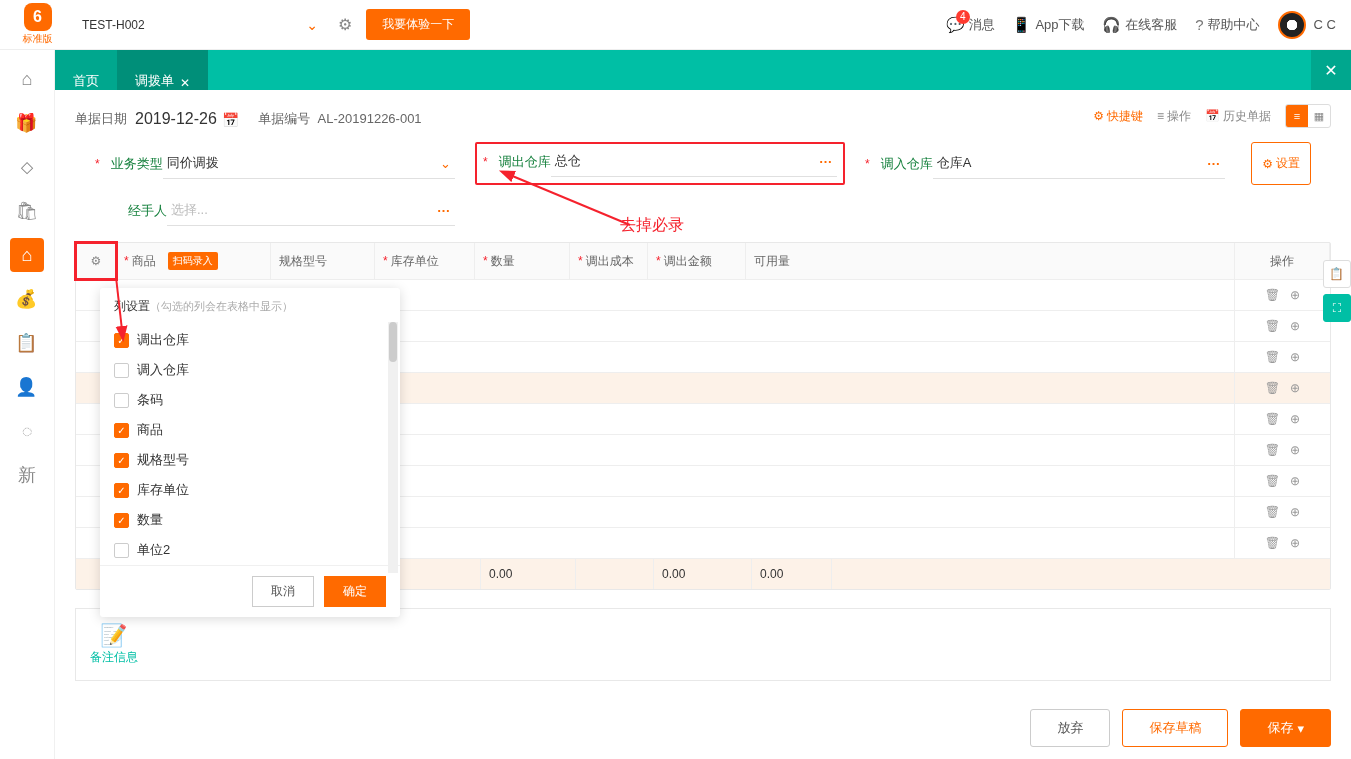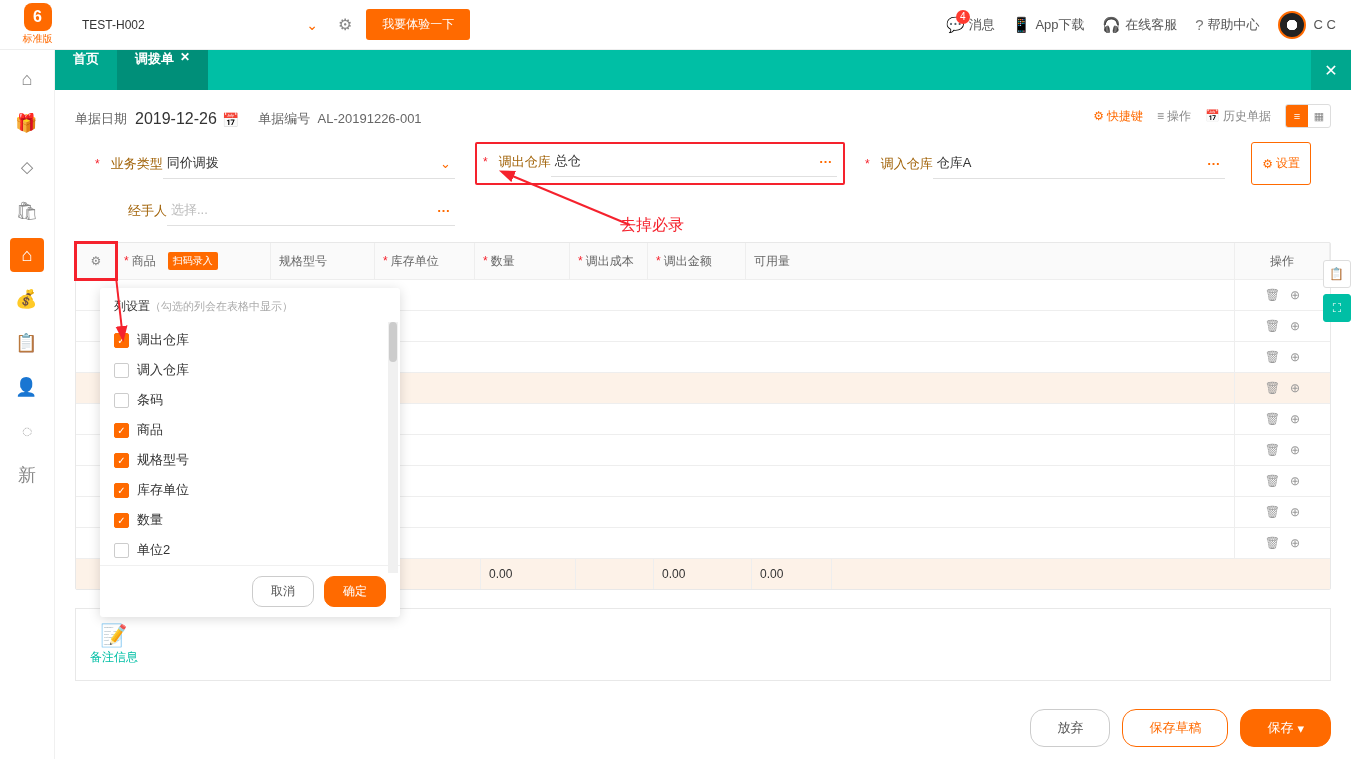--- a/index.html
+++ b/index.html
@@ -14,41 +14,41 @@
 .trial-btn{background:#ff6a00;color:#fff;border:none;padding:7px 16px;border-radius:3px;margin-left:14px;cursor:pointer;font-size:12px;}
 .spacer{flex:1;}
 .hdr-item{display:flex;align-items:center;margin-left:18px;color:#555;cursor:pointer;position:relative;font-size:13px;}
 .hdr-item .ico{margin-right:4px;font-size:15px;color:#777;}
 .badge{position:absolute;top:-6px;left:10px;background:#ff3b30;color:#fff;border-radius:8px;font-size:10px;padding:0 4px;line-height:14px;}
 .avatar{width:28px;height:28px;border-radius:50%;background:radial-gradient(circle,#fff 30%,#222 32%);border:2px solid #ff6a00;}
 .left-rail{position:absolute;left:0;top:50px;width:55px;background:#fff;border-right:1px solid #f0f0f0;height:calc(100% - 50px);display:flex;flex-direction:column;align-items:center;padding-top:12px;}
 .rail-item{width:34px;height:34px;display:flex;align-items:center;justify-content:center;margin-bottom:10px;color:#888;cursor:pointer;border-radius:4px;font-size:18px;}
 .rail-item.active{background:#ff6a00;color:#fff;}
 .tabs-bar{position:absolute;left:55px;top:50px;right:0;height:40px;background:#00bfa5;display:flex;align-items:center;}
-.tab{padding:0 18px;height:40px;display:flex;align-items:flex-start;color:#fff;cursor:pointer;font-size:13px;font-weight:bold;}
+.tab{padding:0 18px;height:40px;display:flex;align-items:flex-end;color:#fff;cursor:pointer;font-size:13px;}
 .tab.home{background:#00a78e;}
 .tab.active{background:#008f79;}
 .tab-close{margin-left:6px;font-size:12px;}
 .tab-bar-close{margin-left:auto;width:40px;height:40px;display:flex;align-items:center;justify-content:center;color:#fff;cursor:pointer;background:#00a78e;font-size:16px;}
 .content{position:absolute;left:55px;top:90px;right:0;bottom:0;padding:14px 20px 60px 20px;overflow:hidden;}
 .doc-header{display:flex;align-items:flex-end;margin-bottom:14px;}
 .lbl{color:#666;font-size:13px;}
 .date-val{font-size:16px;color:#333;margin-left:8px;}
 .cal-ico{color:#ff6a00;margin-left:6px;font-size:14px;}
 .doc-no{margin-left:18px;font-size:13px;color:#666;}
 .doc-actions{margin-left:auto;display:flex;align-items:center;gap:14px;color:#888;font-size:12px;}
 .doc-actions .act{cursor:pointer;display:flex;align-items:center;gap:3px;}
 .doc-actions .orange{color:#ff6a00;}
 .view-toggle{display:flex;border:1px solid #ddd;border-radius:3px;overflow:hidden;}
 .view-toggle span{width:22px;height:22px;display:flex;align-items:center;justify-content:center;cursor:pointer;font-size:11px;}
 .view-toggle .on{background:#ff6a00;color:#fff;}
 .form-row{display:flex;gap:20px;margin-bottom:10px;padding:0 20px;}
 .field{display:flex;align-items:center;width:360px;position:relative;}
 .req{color:#f5222d;margin-right:3px;}
-.flabel{color:#a16207;width:60px;text-align:right;font-size:13px;}
+.flabel{color:#15803d;width:60px;text-align:right;font-size:13px;}
 .fval{flex:1;border-bottom:1px solid #e0e0e0;padding:6px 4px;font-size:13px;color:#333;display:flex;align-items:center;}
 .fval.ph{color:#bbb;}
 .arrow-ico{color:#ff6a00;margin-left:auto;font-size:13px;}
 .more-ico{color:#ff6a00;margin-left:auto;letter-spacing:1px;font-weight:bold;}
 .hl-red{border:2px solid #f5222d;padding:2px 6px 6px 6px;border-radius:2px;}
 .settings-btn{border:1px solid #ff6a00;color:#ff6a00;background:#fff;padding:5px 10px;border-radius:3px;cursor:pointer;display:flex;align-items:center;gap:3px;font-size:12px;}
 .red-text{color:#f5222d;font-size:16px;position:absolute;left:620px;top:215px;}
 .grid-wrap{margin-top:16px;border:1px solid #e8e8e8;border-radius:2px;position:relative;}
 .grid-head{display:flex;background:#fafafa;height:36px;align-items:center;font-size:12px;color:#666;}
 .gh{border-right:1px solid #eee;padding:0 8px;height:100%;display:flex;align-items:center;}
@@ -72,31 +72,31 @@
 .op-icons{display:flex;gap:10px;color:#999;width:95px;justify-content:center;}
 .op-icons span{cursor:pointer;}
 .col-pop{position:absolute;left:100px;top:288px;width:300px;background:#fff;box-shadow:0 2px 12px rgba(0,0,0,.15);border-radius:3px;z-index:50;}
 .pop-title{padding:10px 14px;font-size:12px;color:#333;}
 .pop-title .hint{color:#aaa;font-size:11px;}
 .pop-list{max-height:240px;overflow:auto;padding:0 14px;}
 .pop-item{display:flex;align-items:center;padding:6px 0;font-size:13px;cursor:pointer;}
 .chk{width:15px;height:15px;border:1px solid #ccc;border-radius:2px;margin-right:8px;display:flex;align-items:center;justify-content:center;font-size:10px;color:#fff;}
 .chk.on{background:#ff6a00;border-color:#ff6a00;}
 .pop-footer{display:flex;justify-content:flex-end;gap:10px;padding:10px 14px;border-top:1px solid #f0f0f0;}
-.btn-s{padding:6px 18px;border-radius:10px;cursor:pointer;font-size:12px;}
+.btn-s{padding:6px 18px;border-radius:0;cursor:pointer;font-size:12px;}
 .btn-cancel{background:#fff;border:1px solid #ccc;color:#555;}
 .btn-ok{background:#ff6a00;border:1px solid #ff6a00;color:#fff;}
 .scroll-track{position:absolute;right:2px;top:34px;bottom:44px;width:10px;background:#f0f0f0;}
 .scroll-thumb{position:absolute;left:1px;width:8px;background:#ccc;border-radius:4px;}
 .remark-area{display:flex;align-items:center;margin-top:18px;border:1px solid #e8e8e8;padding:14px;gap:18px;}
 .remark-ico{display:flex;flex-direction:column;align-items:center;color:#00bfa5;font-size:12px;}
 .remark-ico .ic{font-size:22px;}
 .remark-input{flex:1;border:none;outline:none;font-size:13px;color:#bbb;}
 .footer-btns{position:absolute;bottom:12px;right:20px;display:flex;gap:12px;}
-.fbtn{padding:9px 26px;border-radius:14px;cursor:pointer;font-size:13px;display:flex;align-items:center;gap:4px;}
+.fbtn{padding:9px 26px;border-radius:3px;cursor:pointer;font-size:13px;display:flex;align-items:center;gap:4px;}
 .fb-discard{background:#fff;border:1px solid #ccc;color:#555;}
 .fb-draft{background:#fff;border:1px solid #ff6a00;color:#ff6a00;}
 .fb-save{background:#ff6a00;border:1px solid #ff6a00;color:#fff;}
 .side-float{position:absolute;right:0;top:260px;width:28px;}
 .sf-item{width:28px;height:28px;background:#fff;border:1px solid #ddd;display:flex;align-items:center;justify-content:center;margin-bottom:6px;color:#888;cursor:pointer;border-radius:3px;}
 .sf-item.teal{background:#00bfa5;color:#fff;border-color:#00bfa5;}
 svg.red-arrow{position:absolute;left:490px;top:165px;pointer-events:none;}
 svg.red-arrow2{position:absolute;left:98px;top:272px;pointer-events:none;z-index:60;}
 </style>
 </head>

